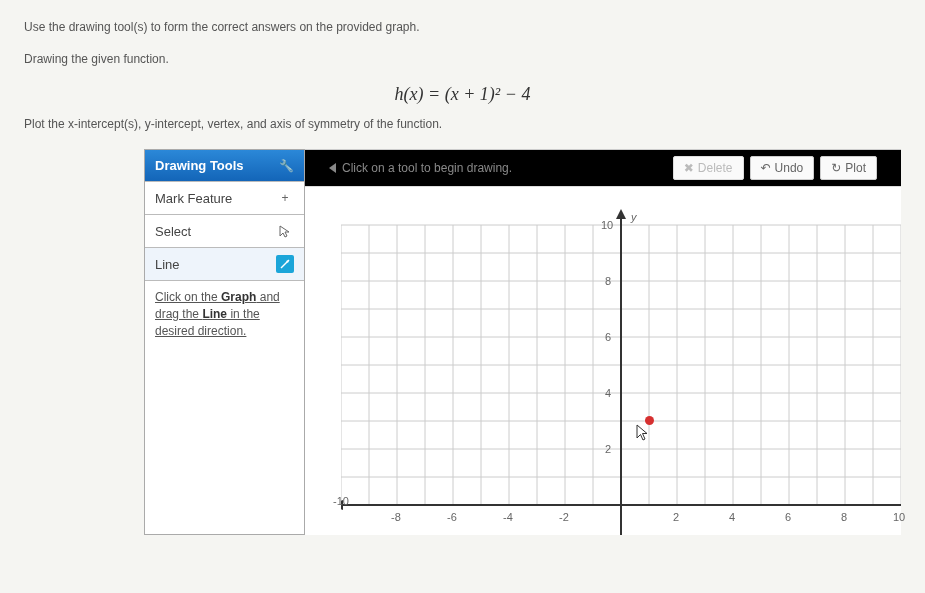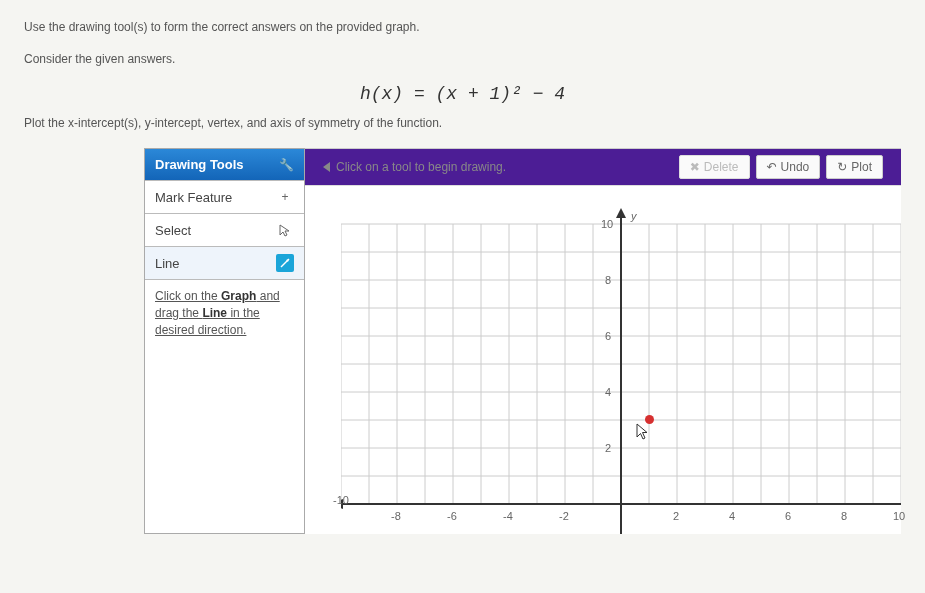--- a/index.html
+++ b/index.html
@@ -12,21 +12,21 @@
       padding: 20px 24px 0;
       color: #444;
     }
     .question-text {
       font-size: 12px;
       margin-bottom: 18px;
       color: #555;
     }
     .equation {
       text-align: center;
-      font-family: Liberation Mono, monospace;
+      font-family: Liberation Serif, serif;
       font-style: italic;
       font-size: 18px;
       margin: 6px 0 12px;
       color: #333;
     }
     .tool-container {
       display: flex;
       margin-top: 10px;
       margin-left: 120px;
     }
@@ -93,25 +93,25 @@
     .tool-hint b { font-weight: bold; color: #333; }
     .graph-area {
       flex: 1;
       background: #fff;
       border-top: 1px solid #ccc;
       position: relative;
     }
     .graph-toolbar {
       display: flex;
       align-items: center;
-      padding: 6px 18px;
+      padding: 6px 24px;
       font-size: 12px;
       color: #888;
       border-bottom: 1px solid #ddd;
-      background: #4c1d95;
+      background: #000000;
     }
     .graph-toolbar .prompt {
       flex: 1;
       display: flex;
       align-items: center;
       gap: 6px;
     }
     .toolbar-btn {
       border: 1px solid #ccc;
       background: #fafafa;
@@ -154,21 +154,21 @@
       display:inline-block; width:0; height:0;
       border-top:5px solid transparent;
       border-bottom:5px solid transparent;
       border-right:7px solid #888;
     }
   </style>
 </head>
 <body>
 
 <div class="question-text">Use the drawing tool(s) to form the correct answers on the provided graph.</div>
-<div class="question-text">Consider the given answers.</div>
+<div class="question-text">Drawing the given function.</div>
 <div class="equation">h(x) = (x + 1)² − 4</div>
 <div class="question-text">Plot the x-intercept(s), y-intercept, vertex, and axis of symmetry of the function.</div>
 
 <div class="tool-container">
 
   <div class="tool-panel">
     <div class="tool-header">
       <span>Drawing Tools</span>
       <span class="wrench">🔧</span>
     </div>

